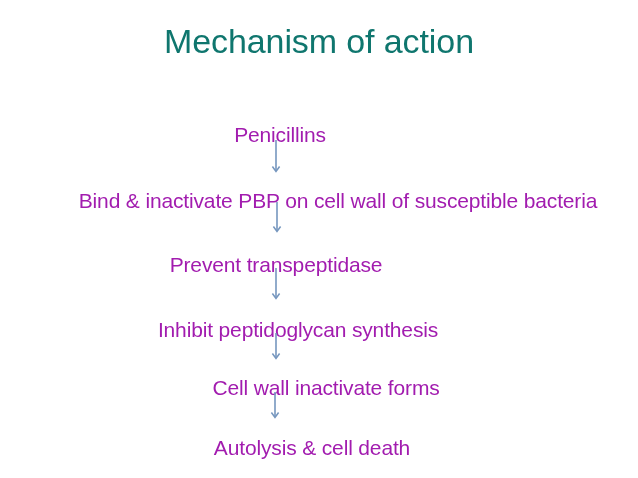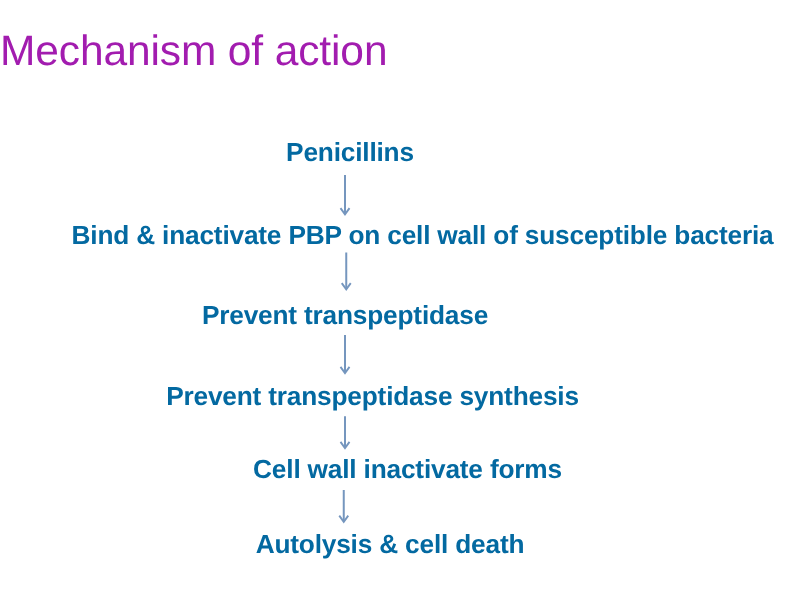--- a/index.html
+++ b/index.html
@@ -14,36 +14,38 @@
     background: #ffffff;
     overflow: hidden;
     font-family: "Liberation Sans", sans-serif;
     -webkit-font-smoothing: antialiased;
   }
   #slide-title {
     position: absolute;
     left: 0;
     right: 0;
     top: 21px;
+    text-align: center;
     font-size: 34px;
     line-height: 40px;
     font-weight: 400;
-    color: #a21caf;
+    color: #0f766e;
     letter-spacing: -0.1px;
     white-space: nowrap;
   }
   .flow-step {
     position: absolute;
     font-size: 21px;
     line-height: 26px;
-    font-weight: 700;
-    color: #0369a1;
+    font-weight: 400;
+    color: #a21caf;
     white-space: nowrap;
     letter-spacing: -0.15px;
     transform: translateX(-50%);
+    margin-top: 12px;
   }
   .flow-arrow {
     position: absolute;
     transform: translateX(-50%);
     display: block;
     overflow: visible;
   }
   .flow-arrow line,
   .flow-arrow polyline {
     stroke: #7596be;
@@ -60,21 +62,21 @@
 <body>
 
 <div id="slide">
 
   <div id="slide-title">Mechanism of action</div>
 
   <div id="flow-container">
       <div class="flow-step" style="left: 280px; top: 110px;">Penicillins</div>
       <div class="flow-step" style="left: 338px; top: 176px;">Bind &amp; inactivate PBP on cell wall of susceptible bacteria</div>
       <div class="flow-step" style="left: 276px; top: 240px;">Prevent transpeptidase</div>
-      <div class="flow-step" style="left: 298px; top: 305px;">Prevent transpeptidase synthesis</div>
+      <div class="flow-step" style="left: 298px; top: 305px;">Inhibit peptidoglycan synthesis</div>
       <div class="flow-step" style="left: 326px; top: 363px;">Cell wall inactivate forms</div>
       <div class="flow-step" style="left: 312px; top: 423px;">Autolysis &amp; cell death</div>
       <svg class="flow-arrow" width="14" height="32" viewBox="0 0 14 32" style="left: 276px; top: 140px;">
         <line x1="7" y1="0" x2="7" y2="31"></line>
         <polyline points="3.4,26.5 7,31.5 10.6,26.5"></polyline>
       </svg>
       <svg class="flow-arrow" width="14" height="30" viewBox="0 0 14 30" style="left: 277px; top: 202px;">
         <line x1="7" y1="0" x2="7" y2="29"></line>
         <polyline points="3.4,24.5 7,29.5 10.6,24.5"></polyline>
       </svg>

